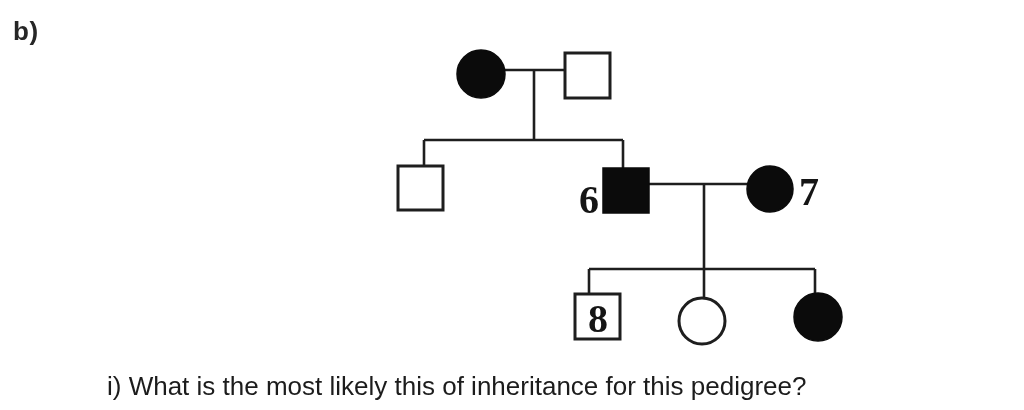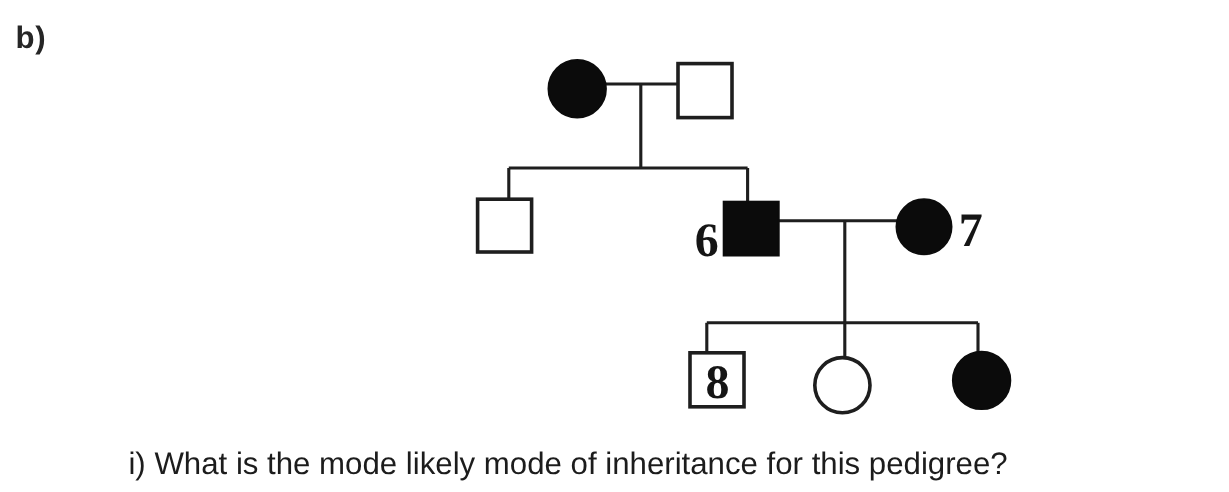--- a/index.html
+++ b/index.html
@@ -91,13 +91,13 @@
 
   <line class="edge" x1="589" y1="269" x2="815" y2="269"></line>
   <line class="edge" x1="589" y1="269" x2="589" y2="296"></line>
   <line class="edge" x1="815" y1="269" x2="815" y2="295"></line>
   <rect class="shape-unaffected" x="575" y="294" width="45" height="45"></rect>
   <circle class="shape-unaffected" cx="702" cy="321" r="23"></circle>
   <circle class="shape-affected" cx="818" cy="317" r="24"></circle>
   <text class="pedigree-num" x="598" y="332" text-anchor="middle">8</text>
 </svg>
 
-<div class="question">i) What is the mode likely mode of inheritance for this pedigree?</div>
+<div class="question">i) What is the most likely this of inheritance for this pedigree?</div>
 
 </body></html>

